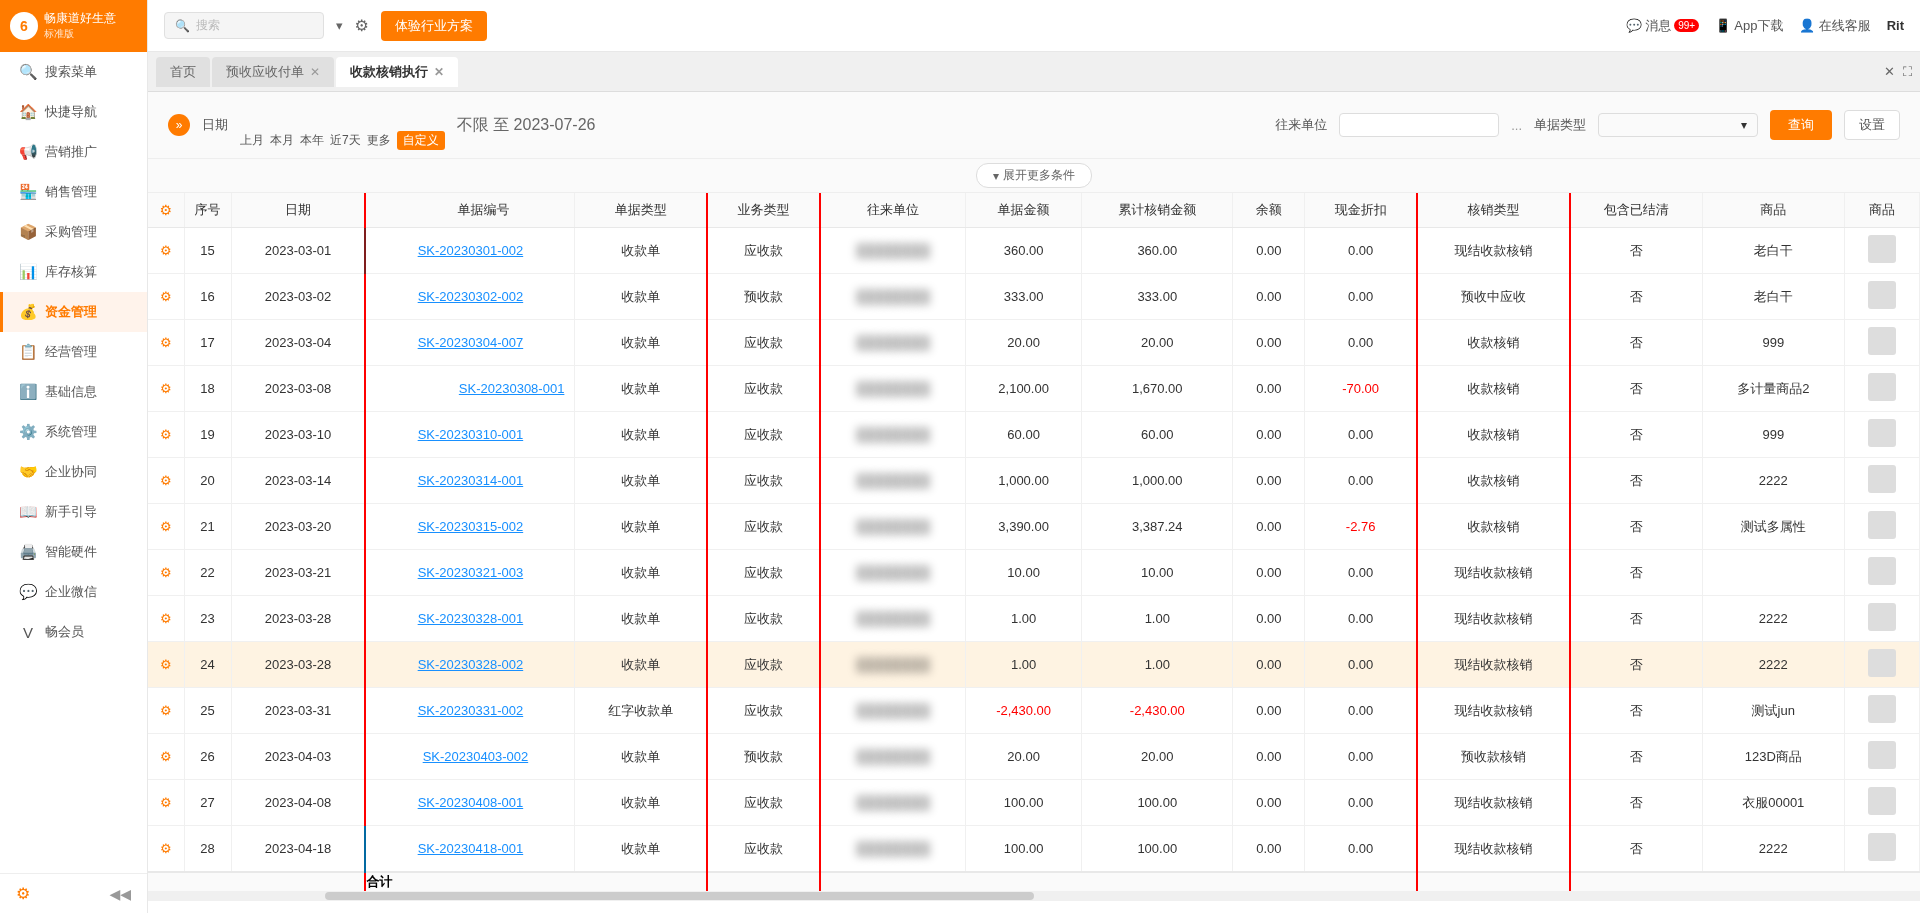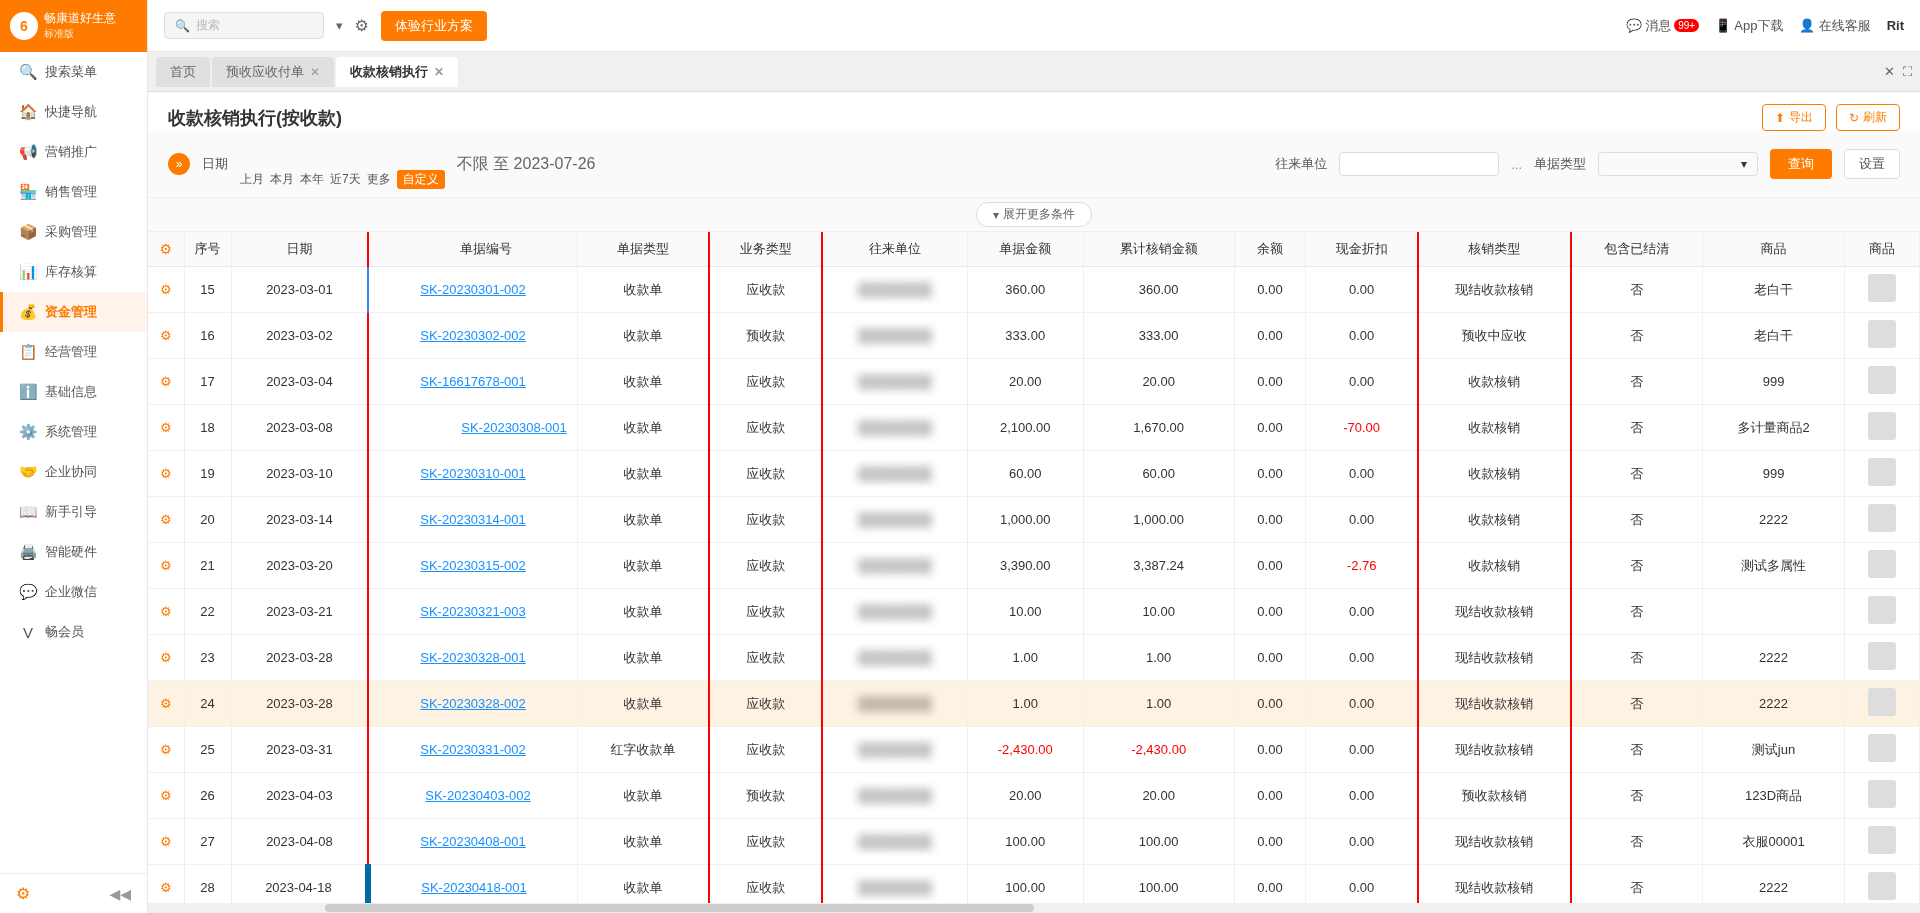--- a/index.html
+++ b/index.html
@@ -289,33 +289,20 @@
         <span class="tab-close">✕</span>
       </div>
       <div class="tabbar-controls">
       <span style="cursor:pointer;">✕</span>
       <span style="cursor:pointer;">⛶</span>
     </div>
   </div>
 
   <div class="content">
 
-    <div class="content-header">
-      <span>收款核销执行(按收款)</span>
-      <div class="content-header-right">
-        <button class="header-action-btn">
-          <span>⬆</span>
-          <span>导出</span>
-        </button>
-        <button class="header-action-btn">
-          <span>↻</span>
-          <span>刷新</span>
-        </button>
-      </div>
-    </div>
 
     <div class="filter-bar">
       <button class="filter-toggle">»</button>
       <span class="filter-label">日期</span>
       <div class="filter-date-options">
         <span class="filter-date-opt">上月</span>
         <span class="filter-date-opt">本月</span>
         <span class="filter-date-opt">本年</span>
         <span class="filter-date-opt">近7天</span>
         <span class="filter-date-opt">更多</span>
@@ -367,21 +354,21 @@
             <th>包含已结清</th>
             <th>商品</th>
             <th>商品</th>
           </tr>
         </thead>
         <tbody id="table-body">
         <tr>
       <td style="text-align:center;"><span style="color:#ff7b00;font-size:13px;cursor:pointer;">⚙</span></td>
       <td>15</td>
       <td>2023-03-01</td>
-      <td style="border-left:2px solid #3b82f6;"><a class="link-text">SK-20230301-002</a></td>
+      <td style="border-left:2px solid #7f1d1d;"><a class="link-text">SK-20230301-002</a></td>
       <td style="border-right:2px solid red;">收款单</td>
       <td style="border-left:2px solid red;border-right:2px solid red;">应收款</td>
       <td class="blurred" style="min-width:80px;color:transparent;text-shadow:0 0 8px rgba(0,0,0,0.25);">████████</td>
       <td class="">360.00</td>
       <td class="">360.00</td>
       <td>0.00</td>
       <td class="">0.00</td>
       <td style="border-left:2px solid red;border-right:2px solid red;">现结收款核销</td>
       <td>否</td>
       <td>老白干</td>
@@ -401,21 +388,21 @@
       <td class="">0.00</td>
       <td style="border-left:2px solid red;border-right:2px solid red;">预收中应收</td>
       <td>否</td>
       <td>老白干</td>
       <td><div style="width:28px;height:28px;background:#ddd;border-radius:3px;display:inline-block;"></div></td>
     </tr>
             <tr>
       <td style="text-align:center;"><span style="color:#ff7b00;font-size:13px;cursor:pointer;">⚙</span></td>
       <td>17</td>
       <td>2023-03-04</td>
-      <td style="border-left:2px solid red;"><a class="link-text">SK-16617678-001</a></td>
+      <td style="border-left:2px solid red;"><a class="link-text">SK-20230304-007</a></td>
       <td style="border-right:2px solid red;">收款单</td>
       <td style="border-left:2px solid red;border-right:2px solid red;">应收款</td>
       <td class="blurred" style="min-width:80px;color:transparent;text-shadow:0 0 8px rgba(0,0,0,0.25);">████████</td>
       <td class="">20.00</td>
       <td class="">20.00</td>
       <td>0.00</td>
       <td class="">0.00</td>
       <td style="border-left:2px solid red;border-right:2px solid red;">收款核销</td>
       <td>否</td>
       <td>999</td>
@@ -588,21 +575,21 @@
       <td class="">0.00</td>
       <td style="border-left:2px solid red;border-right:2px solid red;">现结收款核销</td>
       <td>否</td>
       <td>衣服00001</td>
       <td><div style="width:28px;height:28px;background:#ddd;border-radius:3px;display:inline-block;"></div></td>
     </tr>
             <tr>
       <td style="text-align:center;"><span style="color:#ff7b00;font-size:13px;cursor:pointer;">⚙</span></td>
       <td>28</td>
       <td>2023-04-18</td>
-      <td style="border-left:6px solid #0369a1;"><a class="link-text">SK-20230418-001</a></td>
+      <td style="border-left:2px solid #0369a1;"><a class="link-text">SK-20230418-001</a></td>
       <td style="border-right:2px solid red;">收款单</td>
       <td style="border-left:2px solid red;border-right:2px solid red;">应收款</td>
       <td class="blurred" style="min-width:80px;color:transparent;text-shadow:0 0 8px rgba(0,0,0,0.25);">████████</td>
       <td class="">100.00</td>
       <td class="">100.00</td>
       <td>0.00</td>
       <td class="">0.00</td>
       <td style="border-left:2px solid red;border-right:2px solid red;">现结收款核销</td>
       <td>否</td>
       <td>2222</td>

